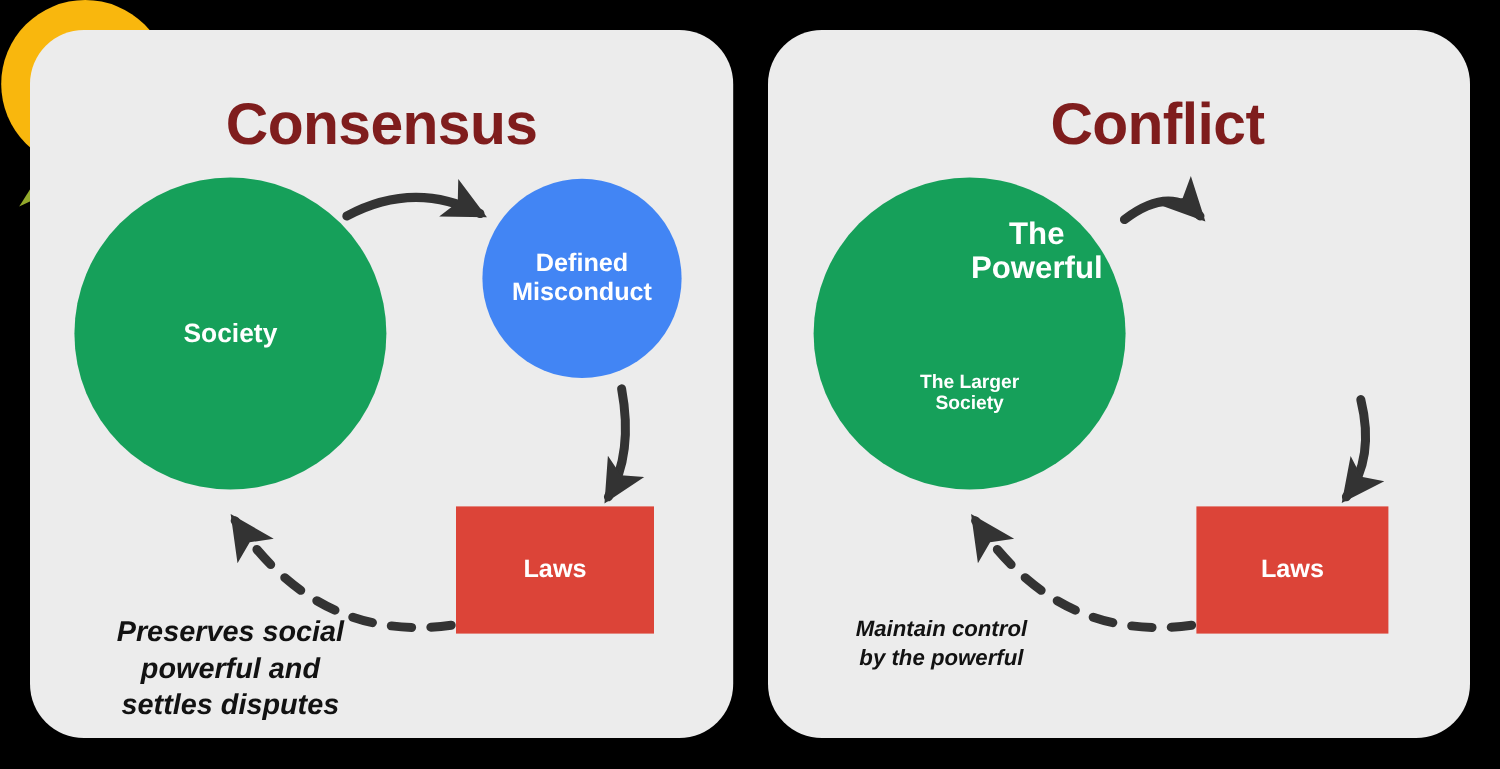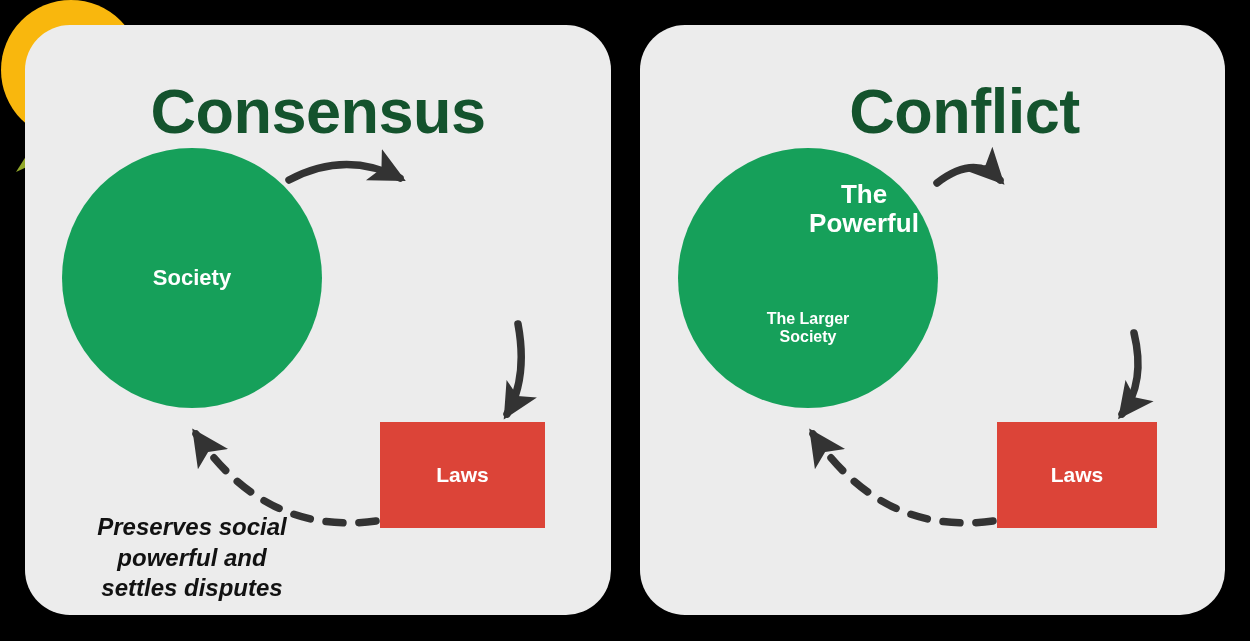--- a/index.html
+++ b/index.html
@@ -26,23 +26,23 @@
     border-radius: 45px;
   }
   #panel-left  { left: 25px;  top: 25px; width: 586px; height: 590px; }
   #panel-right { left: 640px; top: 25px; width: 585px; height: 590px; }
 
   .panel-title {
     position: absolute;
     left: 0;
     width: 100%;
     text-align: center;
-    font-size: 63px;
-    font-weight: bold;
-    color: #14532d;
+    font-size: 49px;
+    font-weight: bold;
+    color: #7f1d1d;
     letter-spacing: -0.5px;
     line-height: 1;
   }
   #title-left  { top: 55px; }
   #title-right { top: 55px; margin-left: 32px; }
 
   .node {
     position: absolute;
     display: flex;
     align-items: center;
@@ -137,20 +137,26 @@
 
   
   <div class="panel" id="panel-left">
     <div class="panel-title" id="title-left">Consensus</div>
   </div>
 
   <div class="node circle" id="society-circle">
     <span>Society</span>
   </div>
 
+  <div class="node circle" id="defined-misconduct-circle">
+    <span>
+      <span>Defined</span><br>
+      <span>Misconduct</span>
+    </span>
+  </div>
 
   <div class="node" id="laws-rect-left">
     <span>Laws</span>
   </div>
 
   <div id="caption-left">
     <span>Preserves social</span><br>
     <span>powerful and</span><br>
     <span>settles disputes</span>
   </div>
@@ -176,20 +182,24 @@
   <div id="powerful-label">
     <span>The</span><br>
     <span>Powerful</span>
   </div>
 
 
   <div class="node" id="laws-rect-right">
     <span>Laws</span>
   </div>
 
+  <div id="caption-right">
+    <span>Maintain control</span><br>
+    <span>by the powerful</span>
+  </div>
 
   
   <svg class="overlay" viewBox="0 0 1250 641">
     <defs>
       <marker id="ah" viewBox="0 0 12 12" refX="9" refY="6" markerWidth="5.2" markerHeight="5.2" orient="auto-start-reverse">
         <path d="M 0 0.6 L 11 6 L 0 11.4 L 2.6 6 Z" fill="#333333"></path>
       </marker>
       <marker id="ahd" viewBox="0 0 12 12" refX="9" refY="6" markerWidth="5.4" markerHeight="5.4" orient="auto-start-reverse">
         <path d="M 0 0.6 L 11 6 L 0 11.4 L 2.6 6 Z" fill="#333333"></path>
       </marker>

